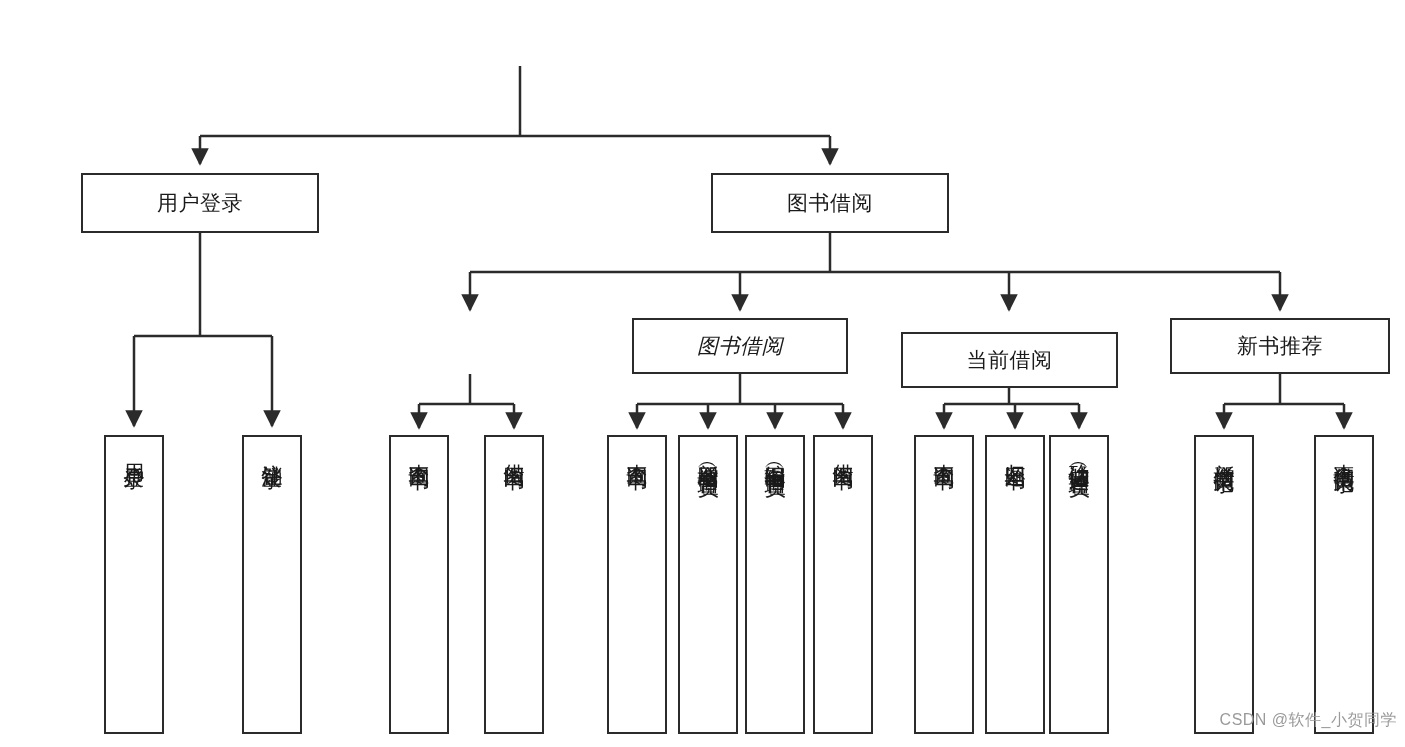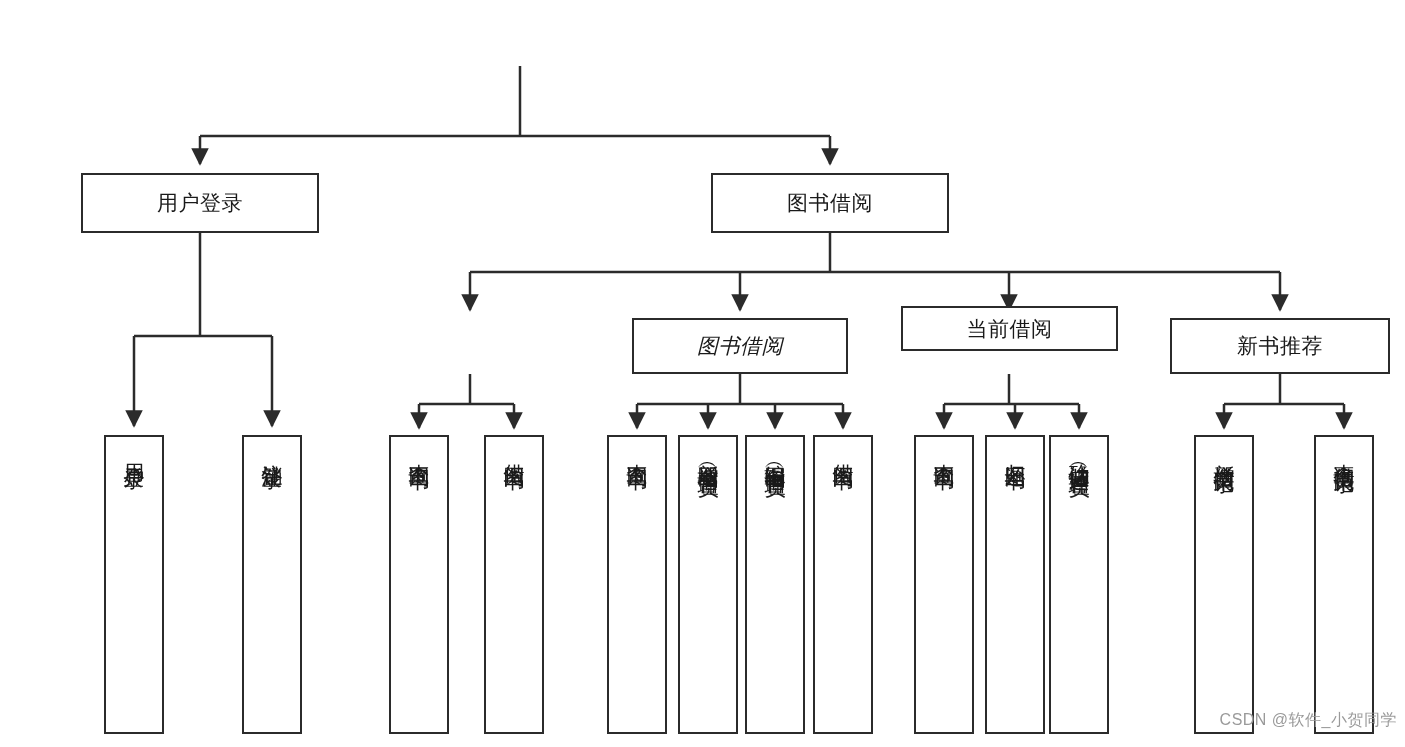--- a/index.html
+++ b/index.html
@@ -127,21 +127,21 @@
   <div class="node horiz" style="left: 81px; top: 173px; width: 238px; height: 60px;">
     <span class="label">用户登录</span>
   </div>
   <div class="node horiz" style="left: 711px; top: 173px; width: 238px; height: 60px;">
     <span class="label">图书借阅</span>
   </div>
 
   <div class="node horiz" style="left: 632px; top: 318px; width: 216px; height: 56px; font-style: italic;">
     <span class="label">图书借阅</span>
   </div>
-  <div class="node horiz" style="left: 901px; top: 306px; width: 217px; height: 45px;">
+  <div class="node horiz" style="left: 901px; top: 332px; width: 217px; height: 56px;">
     <span class="label">当前借阅</span>
   </div>
   <div class="node horiz" style="left: 1170px; top: 318px; width: 220px; height: 56px;">
     <span class="label">新书推荐</span>
   </div>
 
   <div class="node vert" style="left: 104px; top: 435px; width: 60px; height: 299px;">
     <span class="label">用户登录</span>
   </div>
   <div class="node vert" style="left: 242px; top: 435px; width: 60px; height: 299px;">

